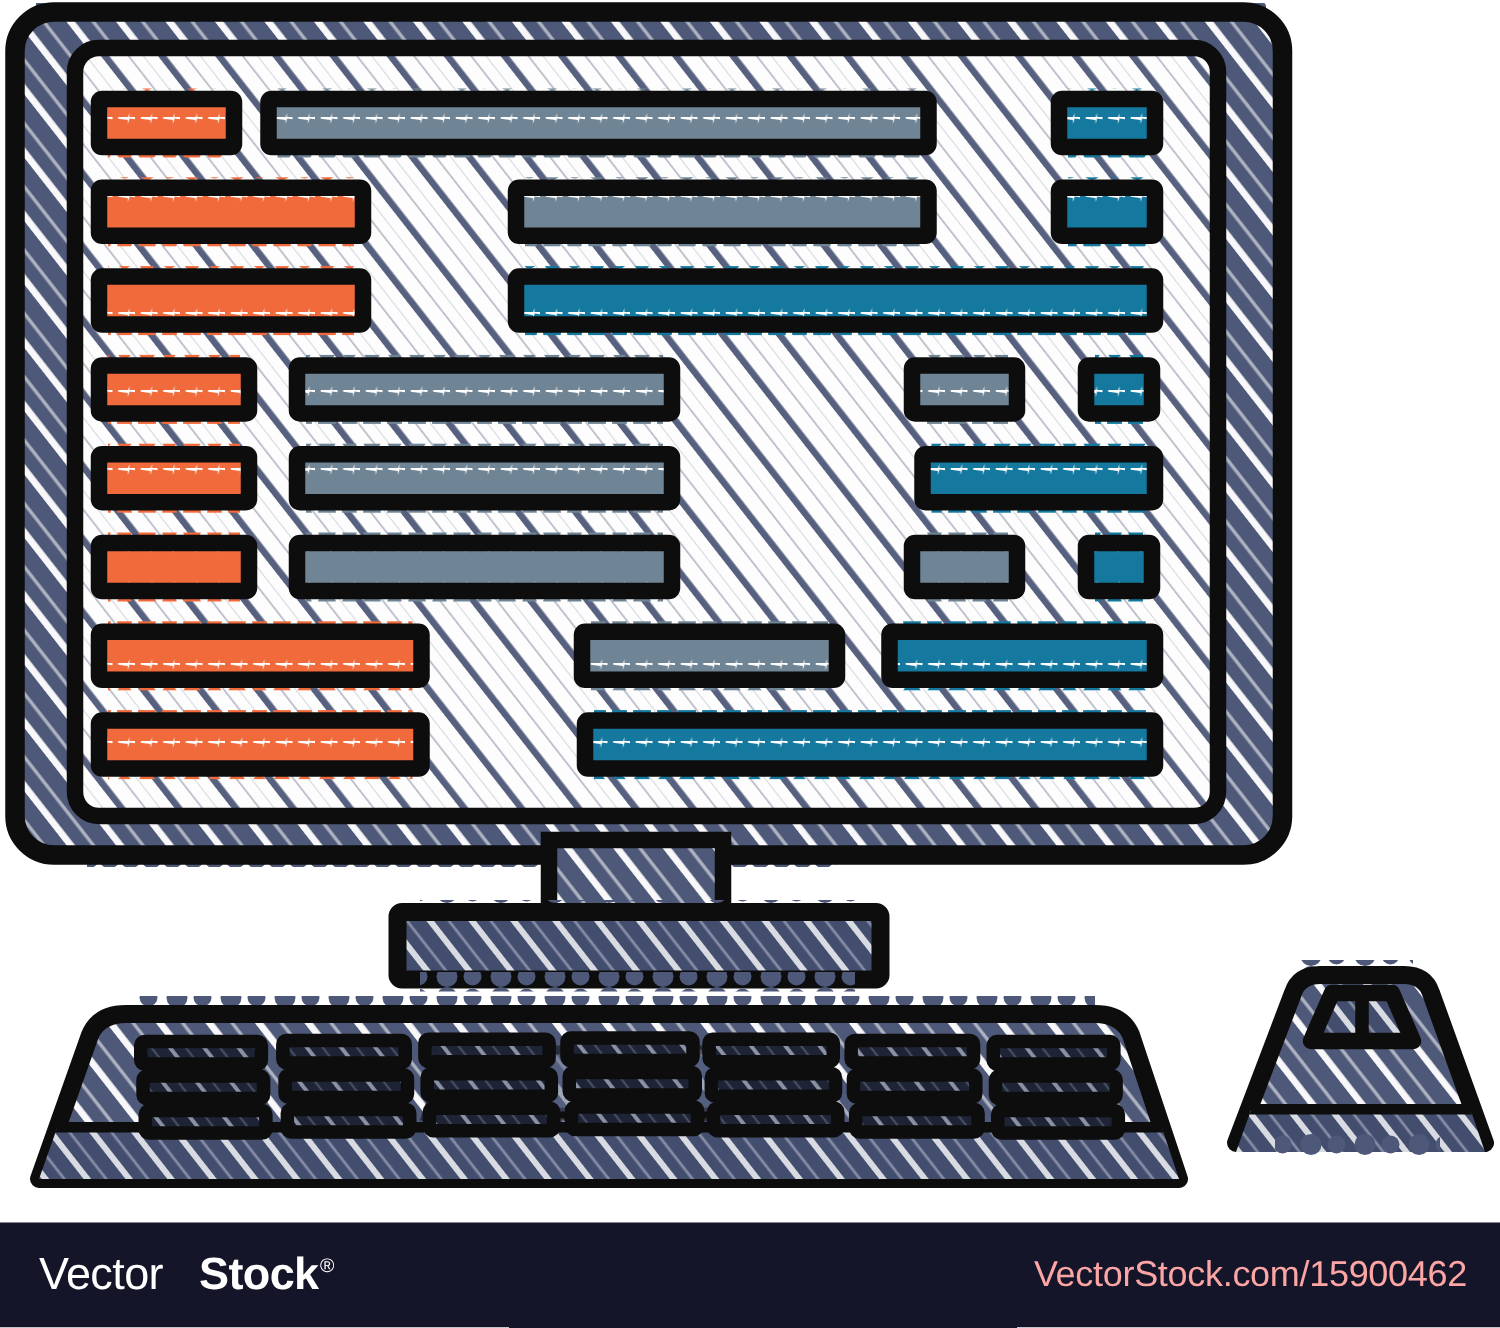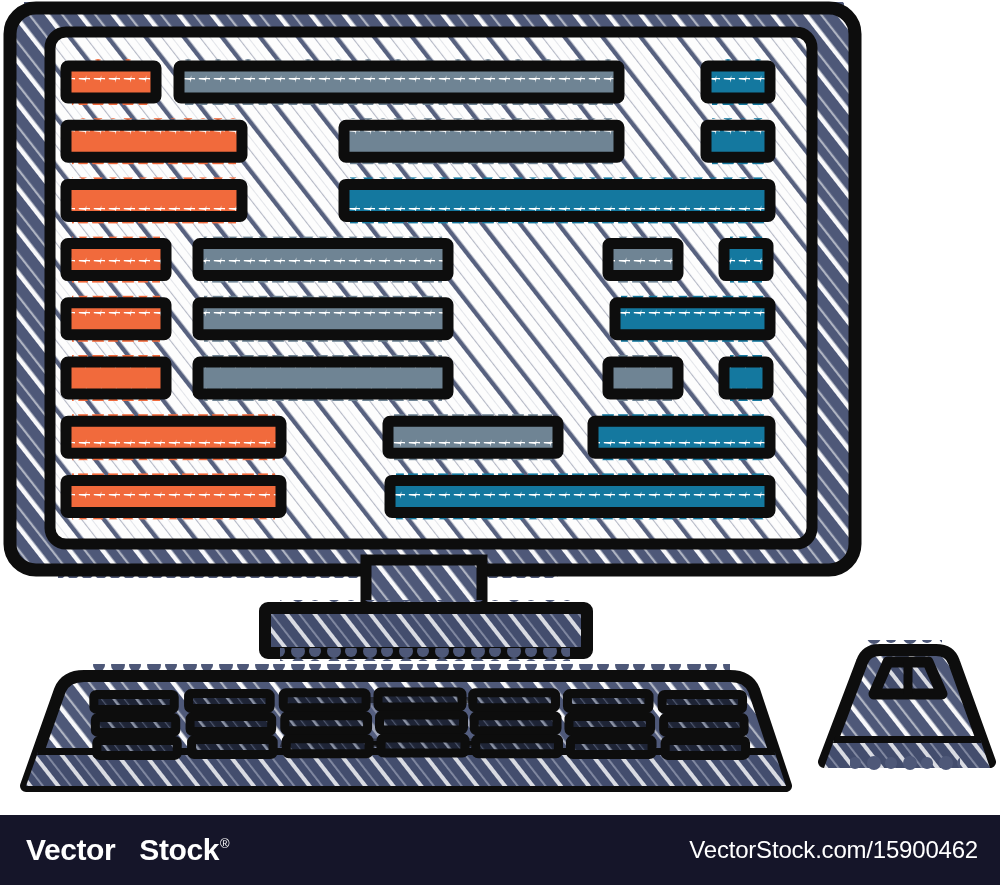--- a/index.html
+++ b/index.html
@@ -46,31 +46,31 @@
   }
   .logo {
     color: #ffffff;
     font-size: 30px;
     letter-spacing: -0.4px;
     white-space: nowrap;
     line-height: 1;
     display: flex;
     align-items: flex-start;
   }
-  .logo .thin { font-weight: 700; text-align: right; }
+  .logo .thin { font-weight: 400; text-align: right; }
   .logo .bold { font-weight: 700; margin-left: 24px; }
   .logo .reg {
     font-size: 13px;
     line-height: 1;
     position: relative;
     top: 2px;
     margin-left: 1px;
   }
   .footer-url {
-    color: #ffffff;
+    color: #fca5a5;
     font-size: 24px;
     letter-spacing: -0.2px;
     white-space: nowrap;
   }
 </style>
 </head>
 <body>
 
 <div id="stage">
   <svg id="art" viewBox="0 0 1000 815">

